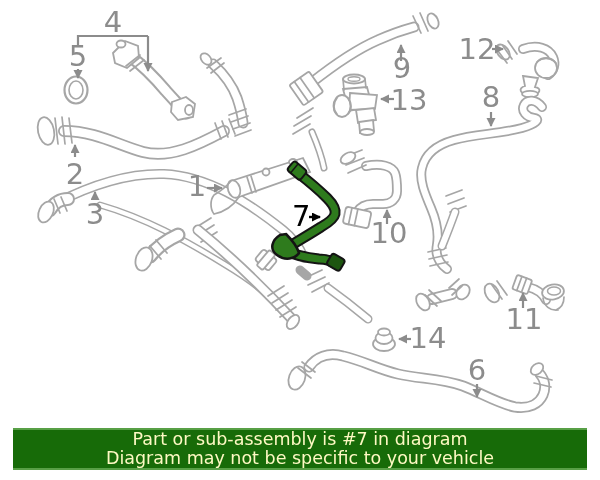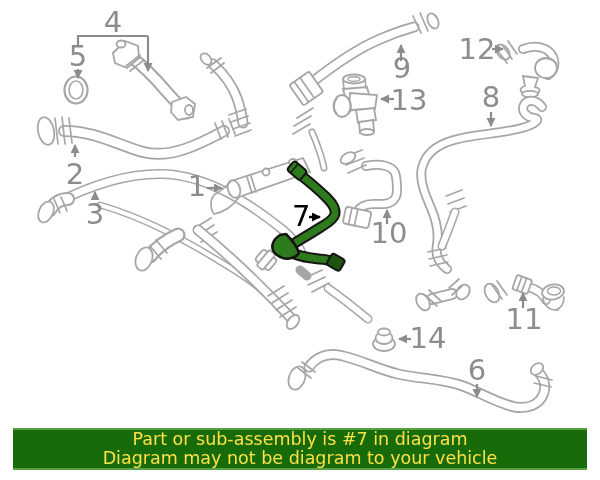--- a/index.html
+++ b/index.html
@@ -13,21 +13,21 @@
   .fw{fill:#ffffff;stroke:#a6a6a6;stroke-width:1.8;}
   .lbl{font-family:"DejaVu Sans",sans-serif;font-size:29px;fill:#8c8c8c;}
   .lbl7{fill:#000000;}
   .arr{stroke:#8c8c8c;stroke-width:2.2;fill:none;}
   .arrb{stroke:#000000;stroke-width:2.4;fill:none;}
   .g7o{fill:none;stroke:#141414;stroke-width:11;stroke-linecap:round;stroke-linejoin:round;}
   .g7i{fill:none;stroke-width:7;stroke-linecap:round;stroke-linejoin:round;}
   
   .banner{position:absolute;left:13px;top:428px;width:574px;height:42px;box-sizing:border-box;
           background:#176b08;border-top:2px solid #58a046;border-bottom:2px solid #58a046;
-          color:#fde047;display:flex;flex-direction:column;align-items:center;justify-content:center;
+          color:#fef9c3;display:flex;flex-direction:column;align-items:center;justify-content:center;
           font-size:17.5px;line-height:19px;white-space:nowrap;}
 </style>
 </head>
 <body>
 
 <div class="stage">
 <svg width="600" height="480" viewBox="0 0 600 480">
   <defs>
     <marker id="mg" markerUnits="userSpaceOnUse" markerWidth="10" markerHeight="10" refX="8" refY="4.5" orient="auto">
       <path d="M0,0 L9,4.5 L0,9 Z" fill="#8c8c8c"></path>
@@ -276,15 +276,15 @@
     <path class="arr" d="M411,339 L399,339" marker-end="url(#mg)"></path>
   </g>
   <g>
     <text class="lbl" x="477" y="380" text-anchor="middle">6</text>
     <path class="arr" d="M477,384 L477,397" marker-end="url(#mg)"></path>
   </g>
 </svg>
 
 <div class="banner">
   <div>Part or sub-assembly is #7 in diagram</div>
-  <div>Diagram may not be diagram to your vehicle</div>
+  <div>Diagram may not be specific to your vehicle</div>
 </div>
 </div>
 
 </body></html>

